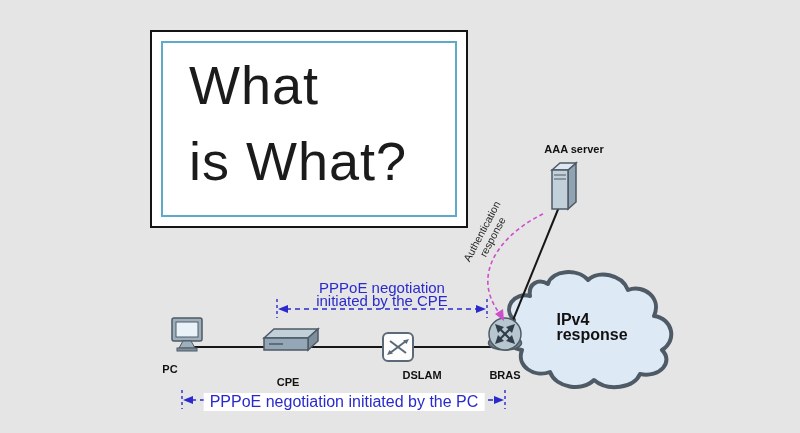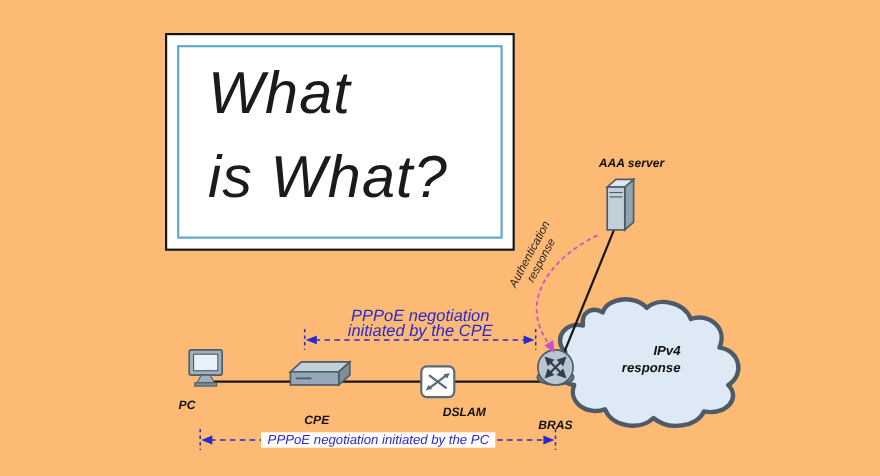--- a/index.html
+++ b/index.html
@@ -1,18 +1,18 @@
 <!DOCTYPE html>
 <html><head>
 <meta charset="utf-8">
 <style>
   html,body { margin:0; padding:0; background:#ffffff; }
   .stage {
-    position:relative; width:800px; height:433px; background:#fdba74;
-    font-family:"Liberation Sans", sans-serif; overflow:hidden;font-style:italic;
+    position:relative; width:800px; height:433px; background:#e5e5e5;
+    font-family:"Liberation Sans", sans-serif; overflow:hidden;
   }
   
   .title-box {
     position:absolute; left:150px; top:30px; width:318px; height:198px;
     border:2px solid #141414; background:#ffffff; box-sizing:border-box;
   }
   .title-inner {
     position:absolute; left:9px; top:9px; right:9px; bottom:9px;
     border:2px solid #5fa9c9; box-sizing:border-box;
     padding:4px 0 0 26px;
@@ -23,29 +23,29 @@
   }
   
   svg.diagram { position:absolute; left:0; top:0; }
   
   .dev-lbl {
     position:absolute; transform:translateX(-50%);
     font-size:11px; font-weight:bold; color:#111; white-space:nowrap;
   }
   .cloud-lbl {
     position:absolute; left:592px; top:312px; transform:translateX(-50%);
-    font-size:12px; font-weight:bold; color:#111; text-align:right; line-height:15px;
+    font-size:16px; font-weight:bold; color:#111; text-align:left; line-height:15px;
   }
   .blue-note {
     position:absolute; left:382px; top:281px; transform:translateX(-50%);
     font-size:15px; color:#2a2acc; text-align:center; line-height:13px; white-space:nowrap;
   }
   .bottom-note {
     position:absolute; left:344px; top:393px; transform:translateX(-50%);
-    font-size:12px; color:#2a2acc; background:#ffffff; padding:0 6px; white-space:nowrap;
+    font-size:16px; color:#2a2acc; background:#ffffff; padding:0 6px; white-space:nowrap;
   }
   .auth-note {
     position:absolute; left:428px; top:222px; width:118px;
     transform:rotate(-62deg); transform-origin:center;
     font-size:10.5px; color:#222; text-align:center; line-height:12px;
   }
 </style>
 </head>
 <body>
 
@@ -138,21 +138,21 @@
 
     <g>
       <path d="M 543 214 C 505 232 468 272 500 314" fill="none" stroke="#cc4fcc" stroke-width="1.6" stroke-dasharray="4 3"></path>
       <polygon points="504,321 503,309 495,314" fill="#cc4fcc"></polygon>
     </g>
   </svg>
 
   <div class="dev-lbl" style="left:170px; top:363px;">PC</div>
   <div class="dev-lbl" style="left:288px; top:376px;">CPE</div>
   <div class="dev-lbl" style="left:422px; top:369px;">DSLAM</div>
-  <div class="dev-lbl" style="left:505px; top:381px;">BRAS</div>
+  <div class="dev-lbl" style="left:505px; top:369px;">BRAS</div>
   <div class="dev-lbl" style="left:574px; top:143px;">AAA server</div>
 
   <div class="cloud-lbl">
     <div>IPv4</div>
     <div>response</div>
   </div>
 
   <div class="blue-note">
     <div>PPPoE negotiation</div>
     <div>initiated by the CPE</div>

